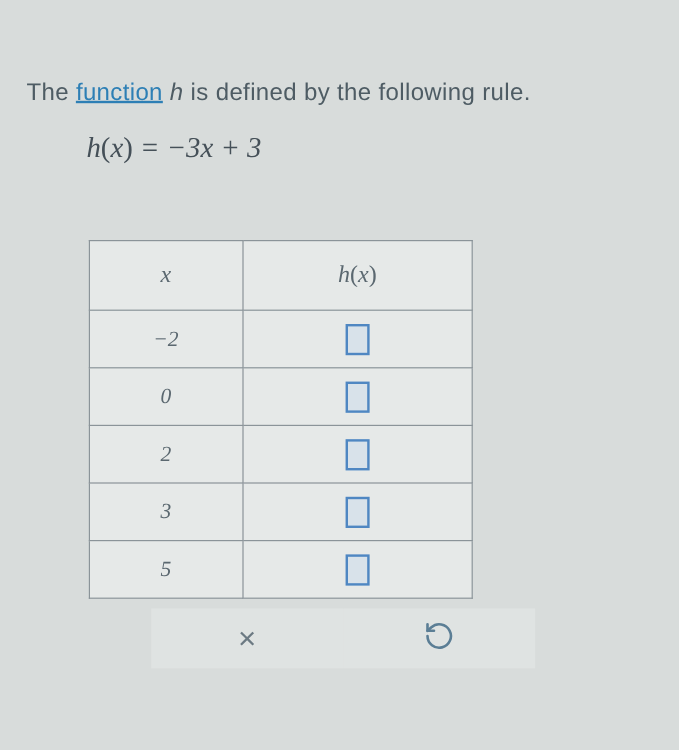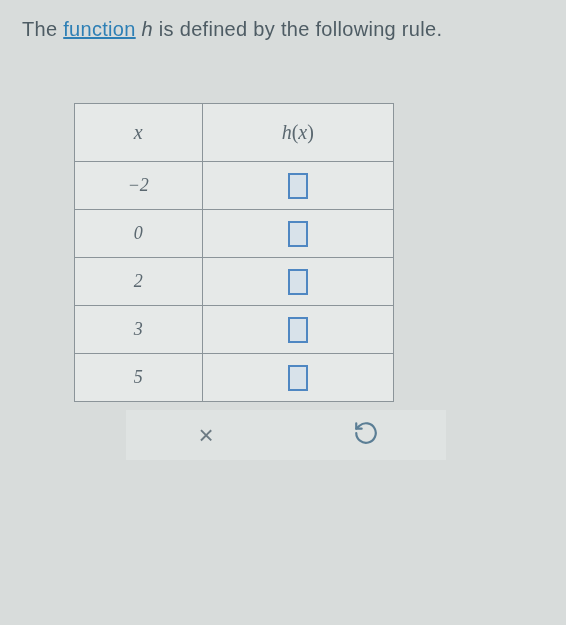--- a/index.html
+++ b/index.html
@@ -4,21 +4,21 @@
 <style>
 * { margin: 0; padding: 0; box-sizing: border-box; }
 body {
   width: 566px;
   height: 625px;
   background: #d8dcdb;
   font-family: Arial, sans-serif;
   position: relative;
   overflow: hidden;
 }
-.content { padding: 18px 12px 12px 22px; }
+.content { padding: 18px 12px 12px 22px; margin-top: 48px; }
 .intro-line {
   font-size: 20px;
   color: #4e5c64;
   letter-spacing: 0.3px;
 }
 .intro-line a {
   color: #2d7fb5;
   text-decoration: underline;
 }
 .formula {
@@ -76,20 +76,25 @@
 .undo-ico { display: inline-block; }
 </style>
 </head>
 <body>
 
 <div class="content">
   <p class="intro-line">
     <span>The </span><a href="#">function</a><span> </span><i>h</i><span> is defined by the following rule.</span>
   </p>
 
+  <div class="formula">
+    <span>h</span><span class="paren">(</span><span>x</span><span class="paren">)</span>
+    <span>=</span>
+    <span>−3x + 3</span>
+  </div>
 
 
   <div class="table-wrap">
     <table>
       <tbody>
           <tr>
         <th>x</th>
         <th class="hx-header">
           <span>h</span><span class="paren" style="font-style:normal">(</span><span>x</span><span class="paren" style="font-style:normal">)</span>
         </th>

